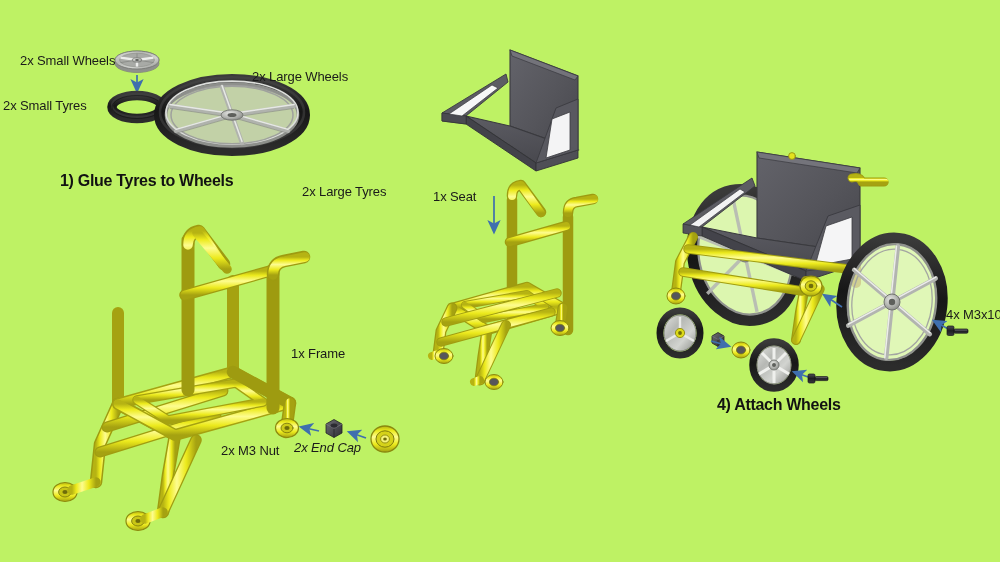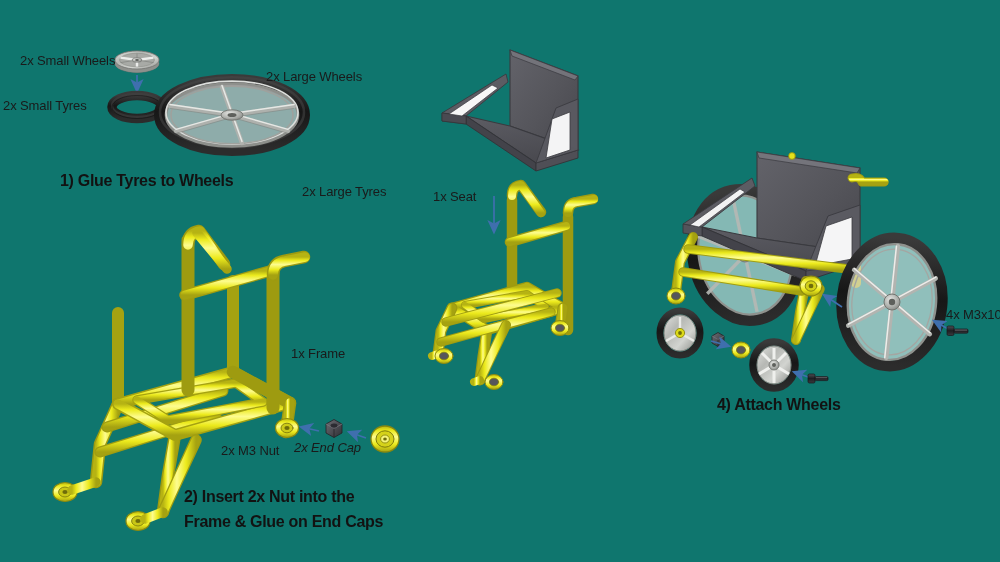--- a/index.html
+++ b/index.html
@@ -1,18 +1,18 @@
 <!DOCTYPE html>
 <html><head>
 <meta charset="utf-8">
 <style>
   html,body{margin:0;padding:0;background:#ffffff;}
   body{width:1000px;height:562px;overflow:hidden;
        font-family:"Liberation Sans","DejaVu Sans",sans-serif;color:#1b1b1b;}
-  #sheet{position:relative;width:1000px;height:562px;background:#0f766e;}
+  #sheet{position:relative;width:1000px;height:562px;background:#bef264;}
 
   .lbl{position:absolute;font-size:13px;font-weight:400;color:#1a1a1a;
        white-space:nowrap;letter-spacing:-0.1px;}
   .cap{position:absolute;font-size:16px;font-weight:bold;color:#121212;
        white-space:nowrap;letter-spacing:-0.3px;}
   .cap.two{line-height:25px;white-space:pre-line;}
   svg{position:absolute;overflow:visible;}
   .sv{position:absolute;left:0;top:0;width:1000px;height:562px;pointer-events:none;}
 </style>
 </head>
@@ -136,21 +136,21 @@
         <line x1="232" y1="117.4" x2="176" y2="133.4"></line>
         <line x1="232" y1="117.4" x2="288" y2="133.4"></line>
       </g>
       <ellipse cx="232" cy="115" rx="11" ry="5.2" fill="url(#gHub)" stroke="#72746f" stroke-width="0.9"></ellipse>
       <ellipse cx="232" cy="115" rx="4.5" ry="2.1" fill="#5e605c"></ellipse>
     </g>
   </svg>
 
   <div class="lbl" style="left:20px;top:53px;">2x Small Wheels</div>
   <div class="lbl" style="left:3px;top:98px;">2x Small Tyres</div>
-  <div class="lbl" style="left:266px;top:69px;">2x Large Wheels</div>
+  <div class="lbl" style="left:252px;top:69px;">2x Large Wheels</div>
   <div class="lbl" style="left:302px;top:137px;margin-top:47px;">2x Large Tyres</div>
   <div class="cap" style="left:60px;top:172px;">1) Glue Tyres to Wheels</div>
 
   <svg class="sv" viewBox="0 0 1000 562">
     <g stroke-linecap="round" stroke-linejoin="round">
 
       <g stroke="#a5a211" stroke-width="12" fill="none" opacity="1">
         <path d="M118,313 L118,404"></path>
         <path d="M233,281 L233,372"></path>
       </g>
@@ -281,22 +281,20 @@
       <ellipse cx="385" cy="439" rx="14" ry="13" fill="url(#gTube)" stroke="#8a880e" stroke-width="1.3"></ellipse>
       <ellipse cx="385" cy="439" rx="9" ry="8.2" fill="#d5d21a" stroke="#7d7b0c" stroke-width="1"></ellipse>
       <ellipse cx="385" cy="439" rx="4.4" ry="4" fill="#f6f47a" stroke="#8d8a0e" stroke-width="0.9"></ellipse>
       <ellipse cx="385" cy="439" rx="1.8" ry="1.6" fill="#6f6d0a"></ellipse>
     </g>
   </svg>
 
   <div class="lbl" style="left:291px;top:346px;">1x Frame</div>
   <div class="lbl" style="left:221px;top:443px;">2x M3 Nut</div>
   <div class="lbl" style="left:294px;top:440px;font-style:italic;">2x End Cap</div>
-  <div class="cap two" style="left:184px;top:484px;"><span>2) Insert 2x Nut into the</span>
-<span>Frame &amp; Glue on End Caps</span></div>
 
   <svg class="sv" viewBox="0 0 1000 562">
     <g>
 
       <path d="M510,50 L578,76 L578,150 L510,126 Z" fill="url(#gSeatBack)" stroke="#3a3a3f" stroke-width="1.1"></path>
       <path d="M510,50 L578,76 L575,80 L512,56 Z" fill="#73737a" stroke="#3a3a3f" stroke-width="0.7"></path>
 
       <path d="M466,116 L510,126 L578,150 L536,163 Z" fill="url(#gSeatPan)" stroke="#3a3a3f" stroke-width="1.1"></path>
 
       <path d="M466,116 L536,163 L536,171 L466,124 Z" fill="#43434a" stroke="#333338" stroke-width="0.9"></path>

